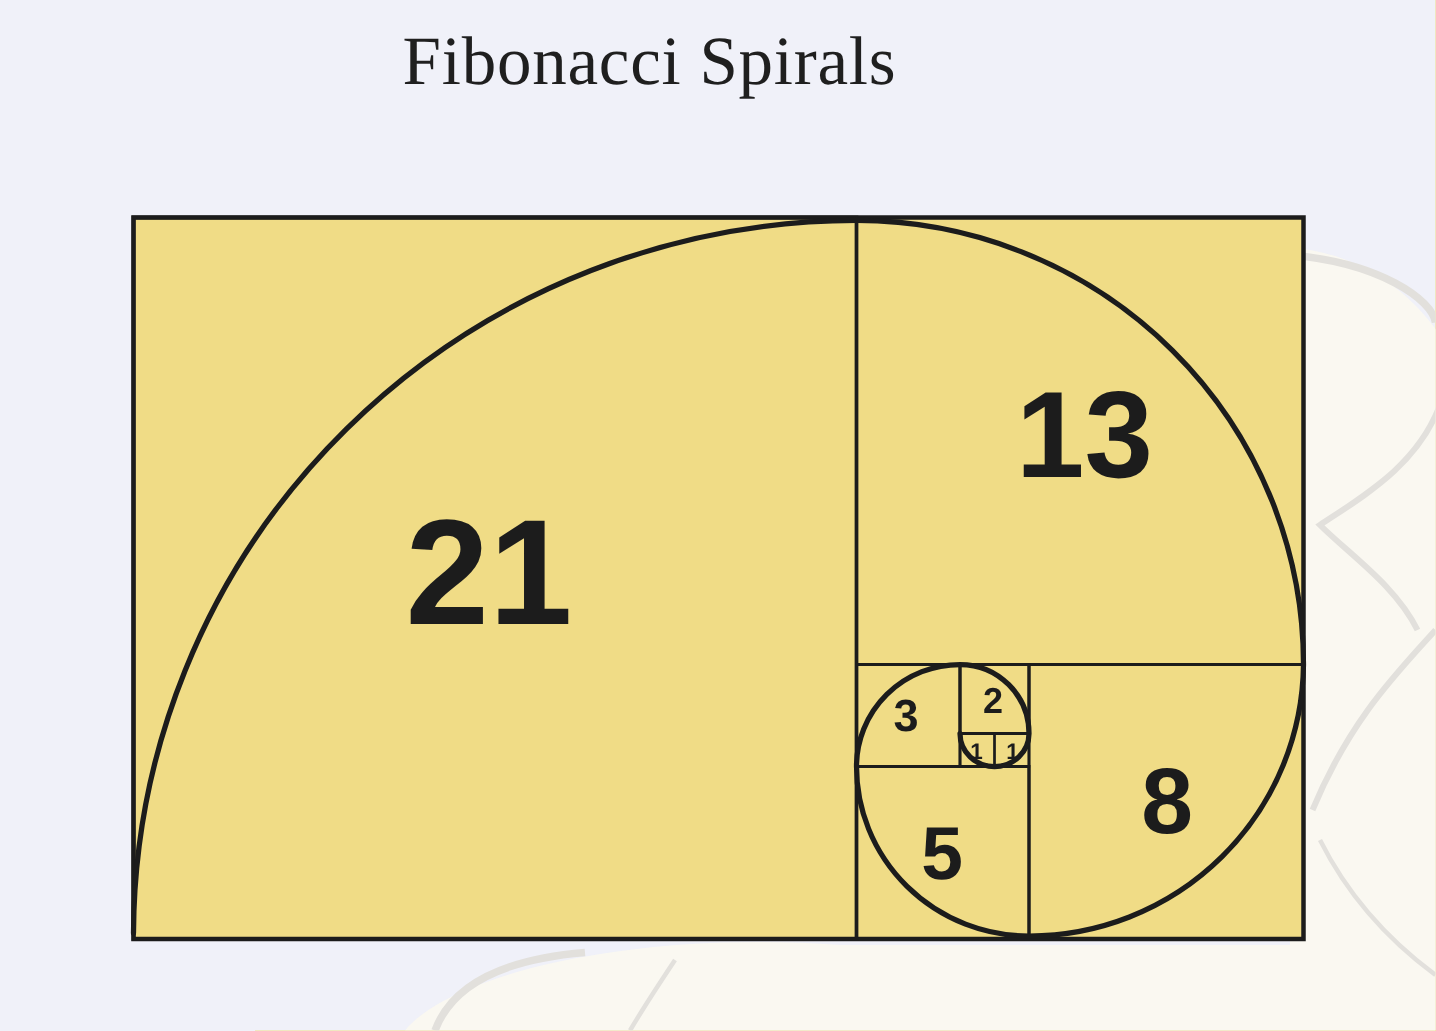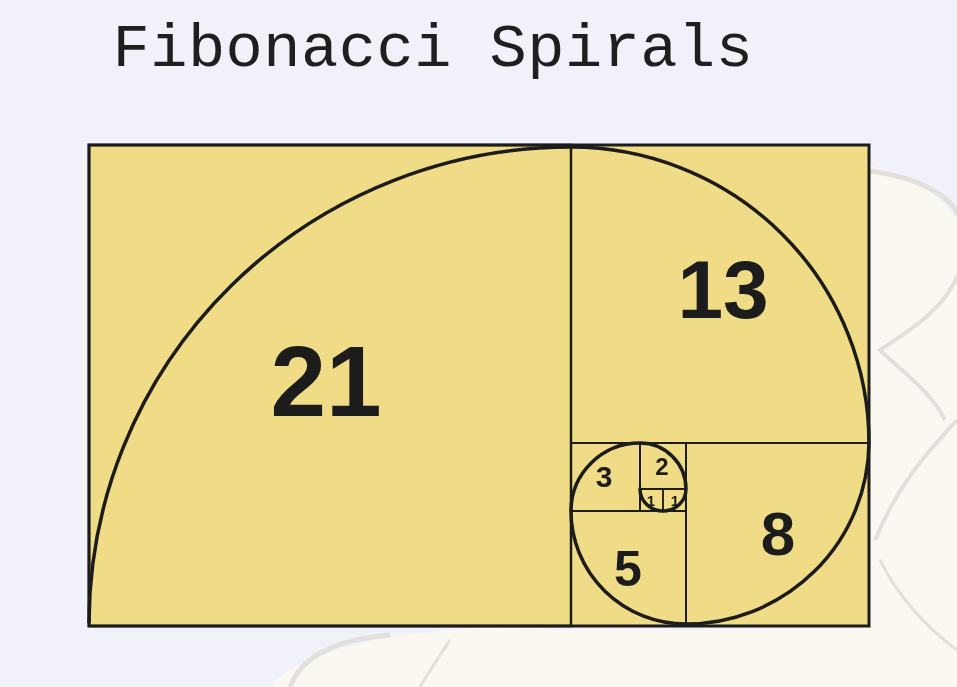--- a/index.html
+++ b/index.html
@@ -4,21 +4,21 @@
 <style>
   html, body { margin:0; padding:0; }
   body {
     width:957px; height:687px; overflow:hidden; position:relative;
     background:#f0f1f9;
     font-family:"DejaVu Sans", "Liberation Sans", sans-serif;
   }
   .bg-shell { position:absolute; left:0; top:0; width:957px; height:687px; }
   .title {
     position:absolute; left:0; top:14px; width:866px; text-align:center;
-    font-family:Liberation Mono, monospace; font-size:62px; color:#1f1f1f;
+    font-family:Liberation Serif, serif; font-size:46px; color:#1f1f1f;
     letter-spacing:0.5px;
   }
   .diagram { position:absolute; left:0; top:0; width:957px; height:687px; }
   .lbl {
     font-family:"Liberation Sans", "DejaVu Sans", sans-serif; font-weight:bold; fill:#1c1c1c;
   }
 </style>
 </head>
 <body>
 

